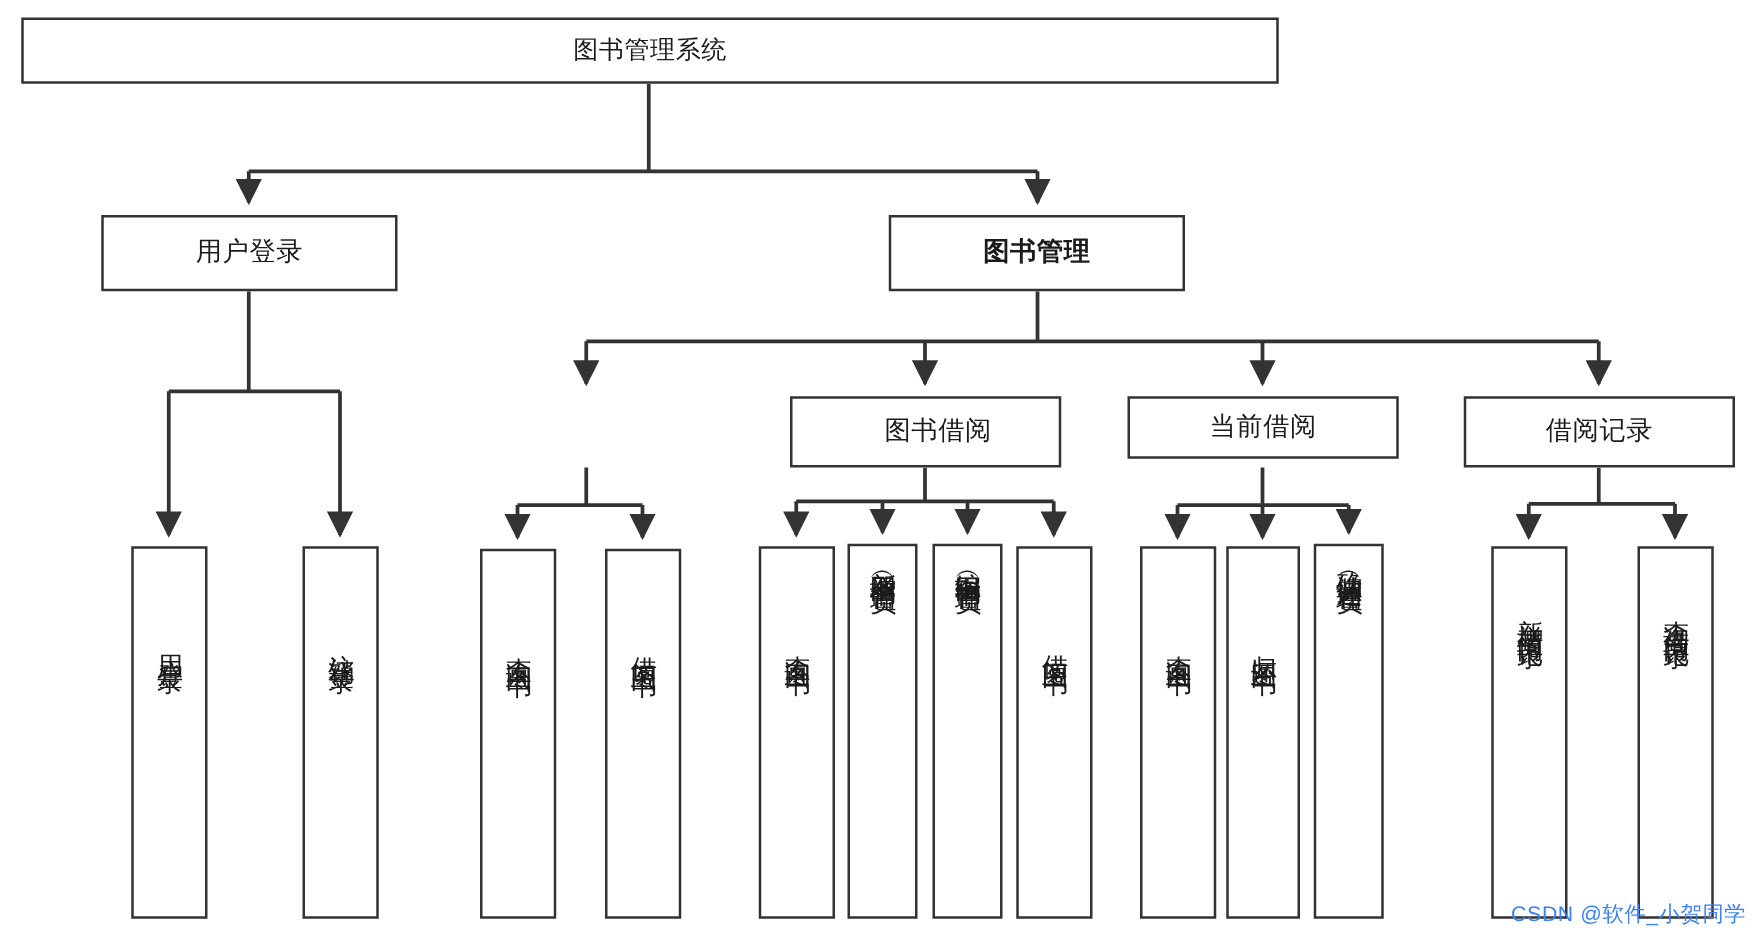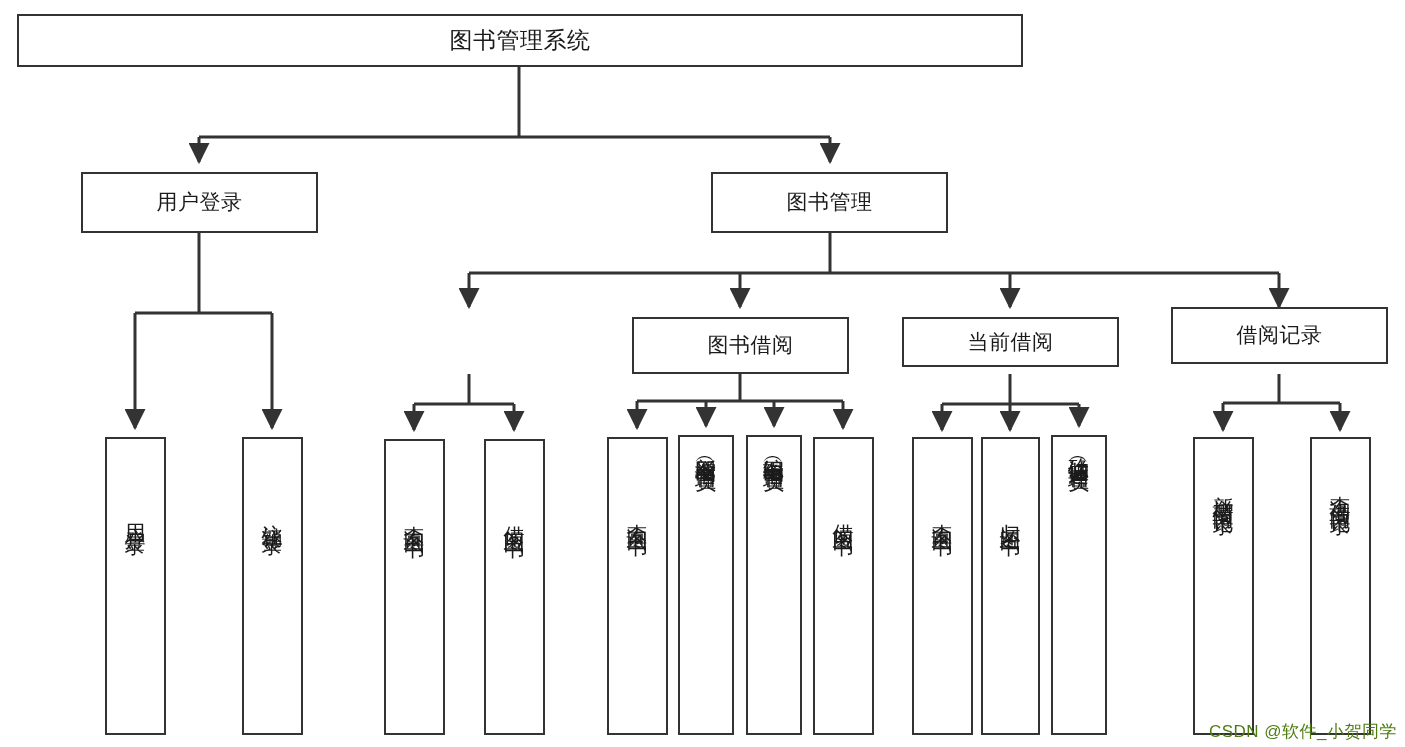--- a/index.html
+++ b/index.html
@@ -42,21 +42,21 @@
     text-align: center;
     line-height: 1.18;
     white-space: pre;
   }
   
   .node.horiz .node-label {
     font-size: 21px;
     letter-spacing: 0.5px;
   }
   .node.root .node-label {
-    font-size: 23px;
+    font-size: 20px;
   }
   
   .node.vert {
     align-items: flex-start;
     padding-top: 6px;
   }
   .node.vert .node-label {
     writing-mode: vertical-rl;
     text-orientation: upright;
     font-size: 21px;
@@ -64,21 +64,21 @@
     letter-spacing: 4px;
   }
   .node.vert.tall .node-label {
     letter-spacing: 2px;
   }
   .watermark {
     position: absolute;
     right: 8px;
     bottom: 4px;
     font-size: 17px;
-    color: #4d7c0f;
+    color: #3b82f6;
     letter-spacing: 0.5px;
     white-space: nowrap;
   }
 </style>
 </head>
 <body>
 
 <div id="diagram-root">
 
   <svg class="connectors" viewBox="0 0 1405 747" xmlns="http://www.w3.org/2000/svg">
@@ -131,31 +131,31 @@
     </g>
   </svg>
 
   <div class="node horiz root" style="left:17px; top:14px; width:1006px; height:53px;">
     <span class="node-label">图书管理系统</span>
   </div>
 
   <div class="node horiz" style="left:81px; top:172px; width:237px; height:61px;">
     <span class="node-label">用户登录</span>
   </div>
-  <div class="node horiz" style="left:711px; top:172px; width:237px; height:61px;">
+  <div class="node horiz" style="left:711px; top:172px; width:237px; height:61px;font-weight:bold;">
     <span class="node-label">图书管理</span>
   </div>
 
   <div class="node horiz" style="left:632px; top:317px; width:217px; height:57px;padding-left:20px;">
     <span class="node-label">图书借阅</span>
   </div>
   <div class="node horiz" style="left:902px; top:317px; width:217px; height:50px;">
     <span class="node-label">当前借阅</span>
   </div>
-  <div class="node horiz" style="left:1171px; top:307px; width:217px; height:57px;">
+  <div class="node horiz" style="left:1171px; top:317px; width:217px; height:57px;">
     <span class="node-label">借阅记录</span>
   </div>
 
   <div class="node vert" style="left:105px; top:437px; width:61px; height:298px; padding-top:68px;">
     <span class="node-label">用户登录</span>
   </div>
   <div class="node vert" style="left:242px; top:437px; width:61px; height:298px; padding-top:68px;">
     <span class="node-label">注销登录</span>
   </div>
 

